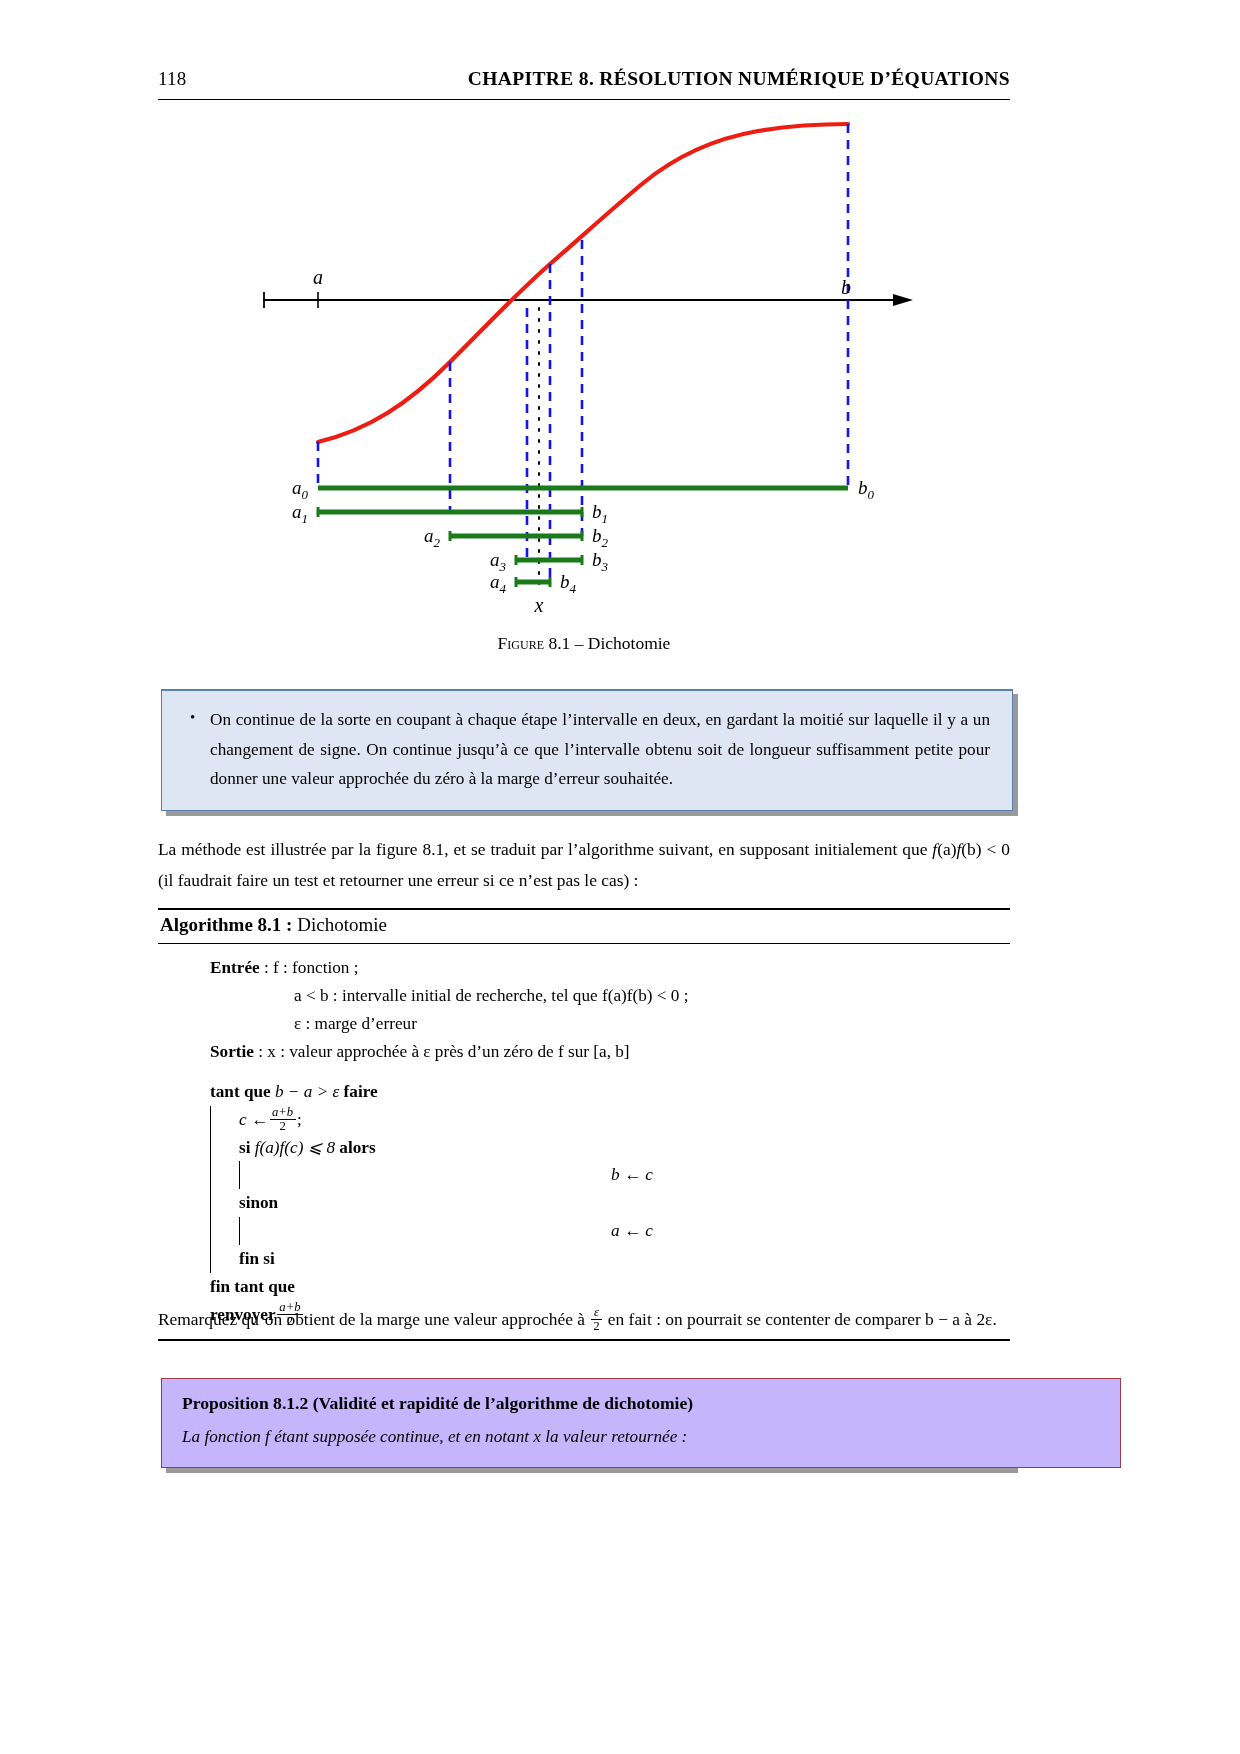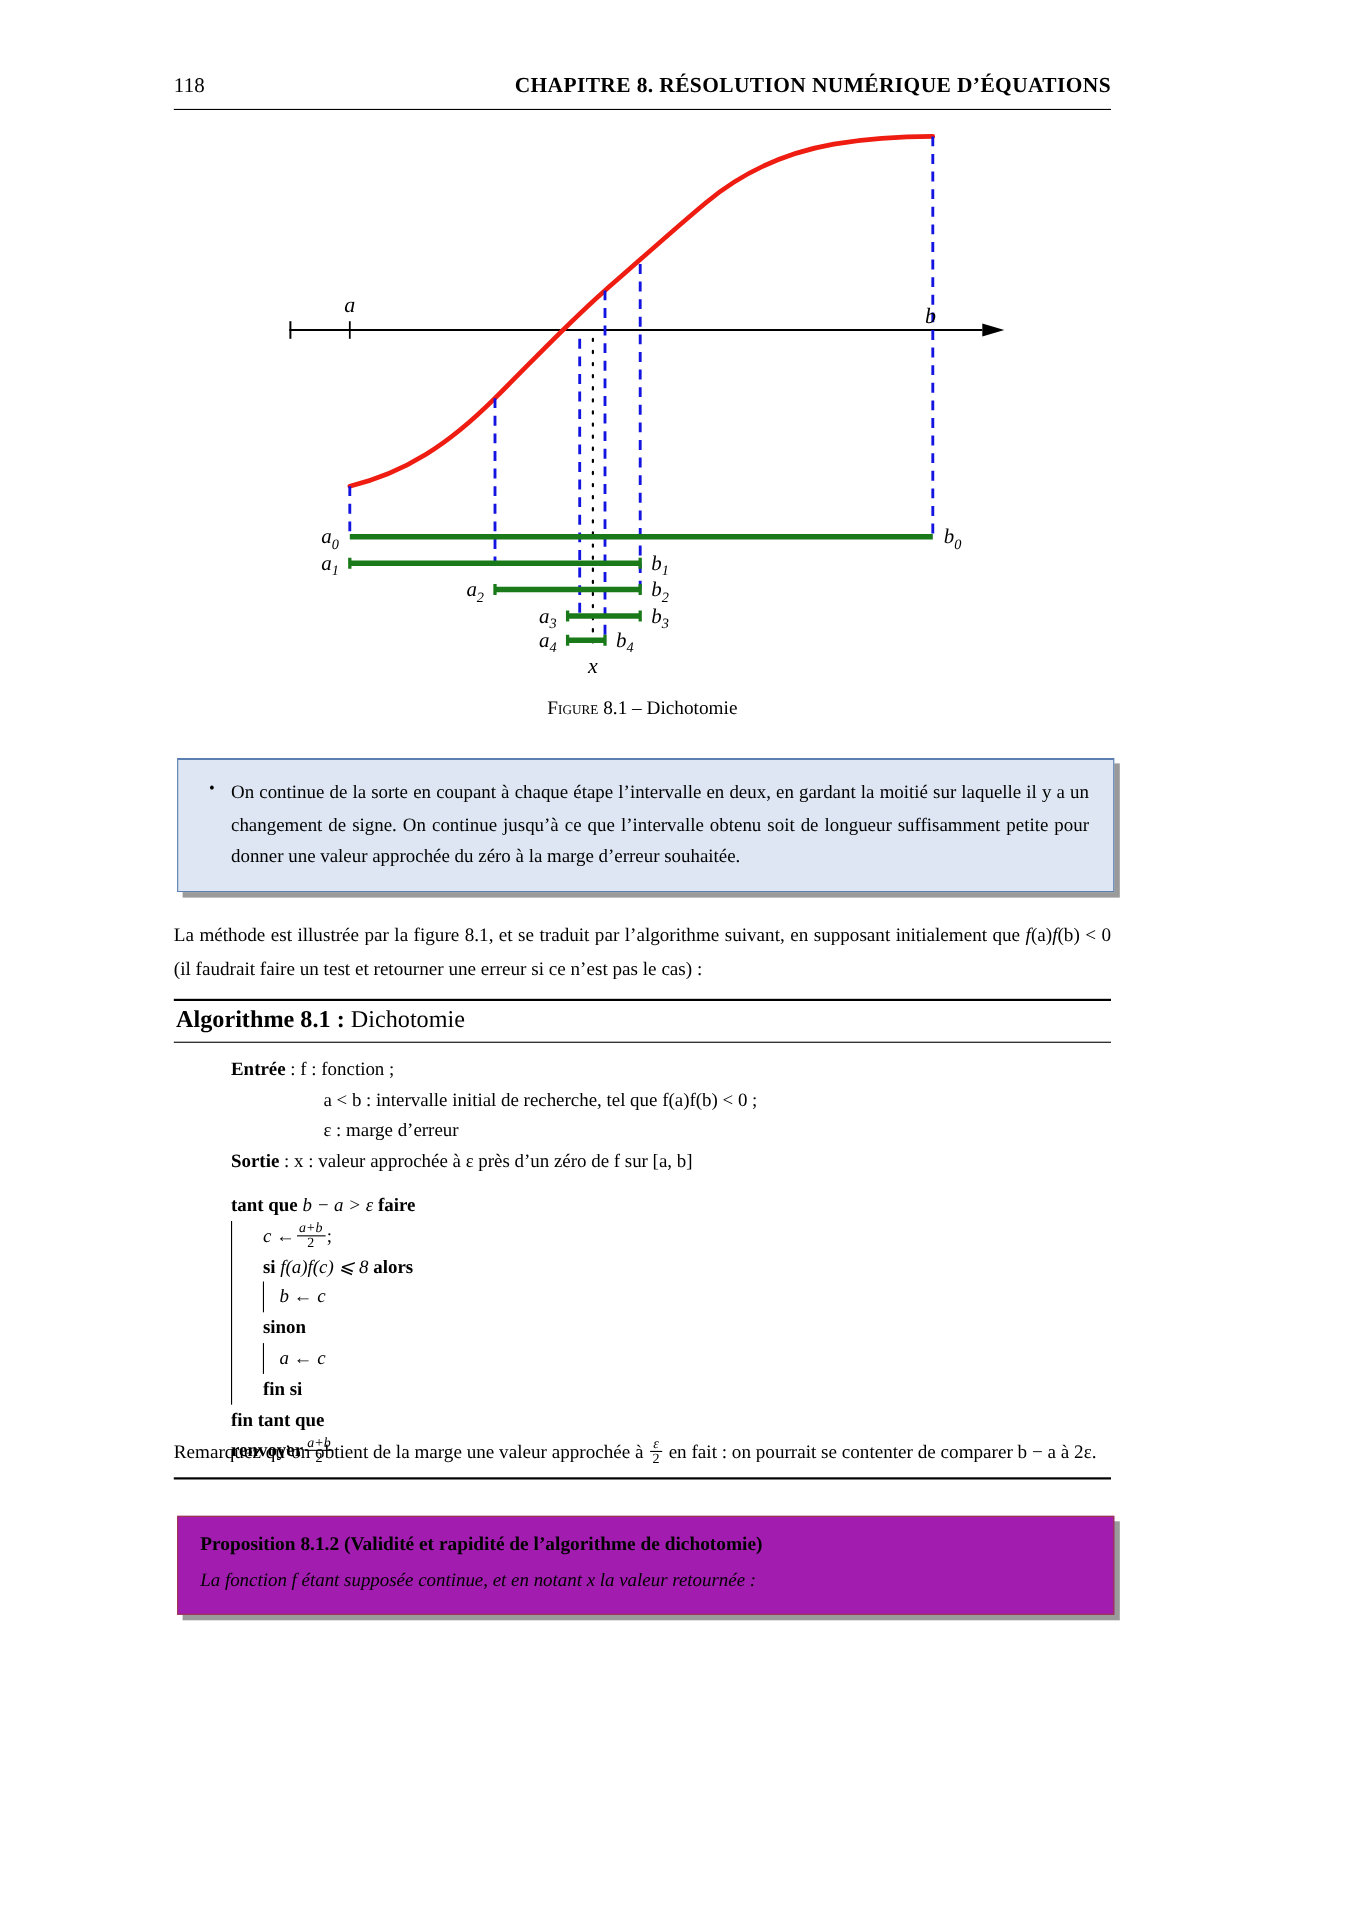--- a/index.html
+++ b/index.html
@@ -104,21 +104,21 @@
   .para {
     position: absolute;
     left: 158px;
     width: 852px;
     font-size: 17.4px;
     line-height: 1.78;
     text-align: justify;
   }
   .para.p1 { top: 834px; }
   .para.p2 { top: 1304px; }
-  .mathit { font-style: italic; font-family: "Liberation Serif","DejaVu Serif",serif; }
+  .mathit { font-style: italic; font-family: "Liberation Serif","DejaVu Serif",serif; text-align: center; }
 
   
   .frac {
     display: inline-block;
     vertical-align: -0.42em;
     text-align: center;
     font-size: .74em;
     line-height: 1.05;
     margin: 0 .12em;
   }
@@ -130,21 +130,21 @@
     position: absolute;
     left: 158px; top: 908px;
     width: 852px;
     font-size: 17.2px;
   }
   .algo .rule-thick { height: 2.2px; background: #000; }
   .algo .rule-thin  { height: 1.2px; background: #000; margin-top: 2px;}
   .algo .rule-bot   { height: 2.2px; background: #000; }
   .algo-title {
     padding: 4px 0 5px 2px;
-    font-size: 22px;
+    font-size: 19px;
   }
   .algo-title b { font-weight: bold; }
   .algo-body {
     padding: 10px 0 10px 0;
   }
   .algo-line {
     line-height: 1.62;
     white-space: nowrap;
   }
   .ind1 { padding-left: 52px; }
@@ -171,25 +171,25 @@
     width: 852px;
   }
   .prop-shadow {
     position: absolute;
     left: 5px; top: 5px;
     width: 100%; height: 100%;
     background: #9a9a9a;
   }
   .prop {
     position: relative;
-    background: #a21caf;
+    background: #c4b5fd;
     border: 1.3px solid #9c3a4a;
     padding: 14px 20px 16px 20px;
     box-sizing: border-box;
-    width: 852px;
+    width: 960px;
   }
   .prop-title {
     font-weight: bold;
     font-size: 17.6px;
     margin-bottom: 9px;
   }
   .prop-text {
     font-style: italic;
     font-size: 17.2px;
     line-height: 1.6;

